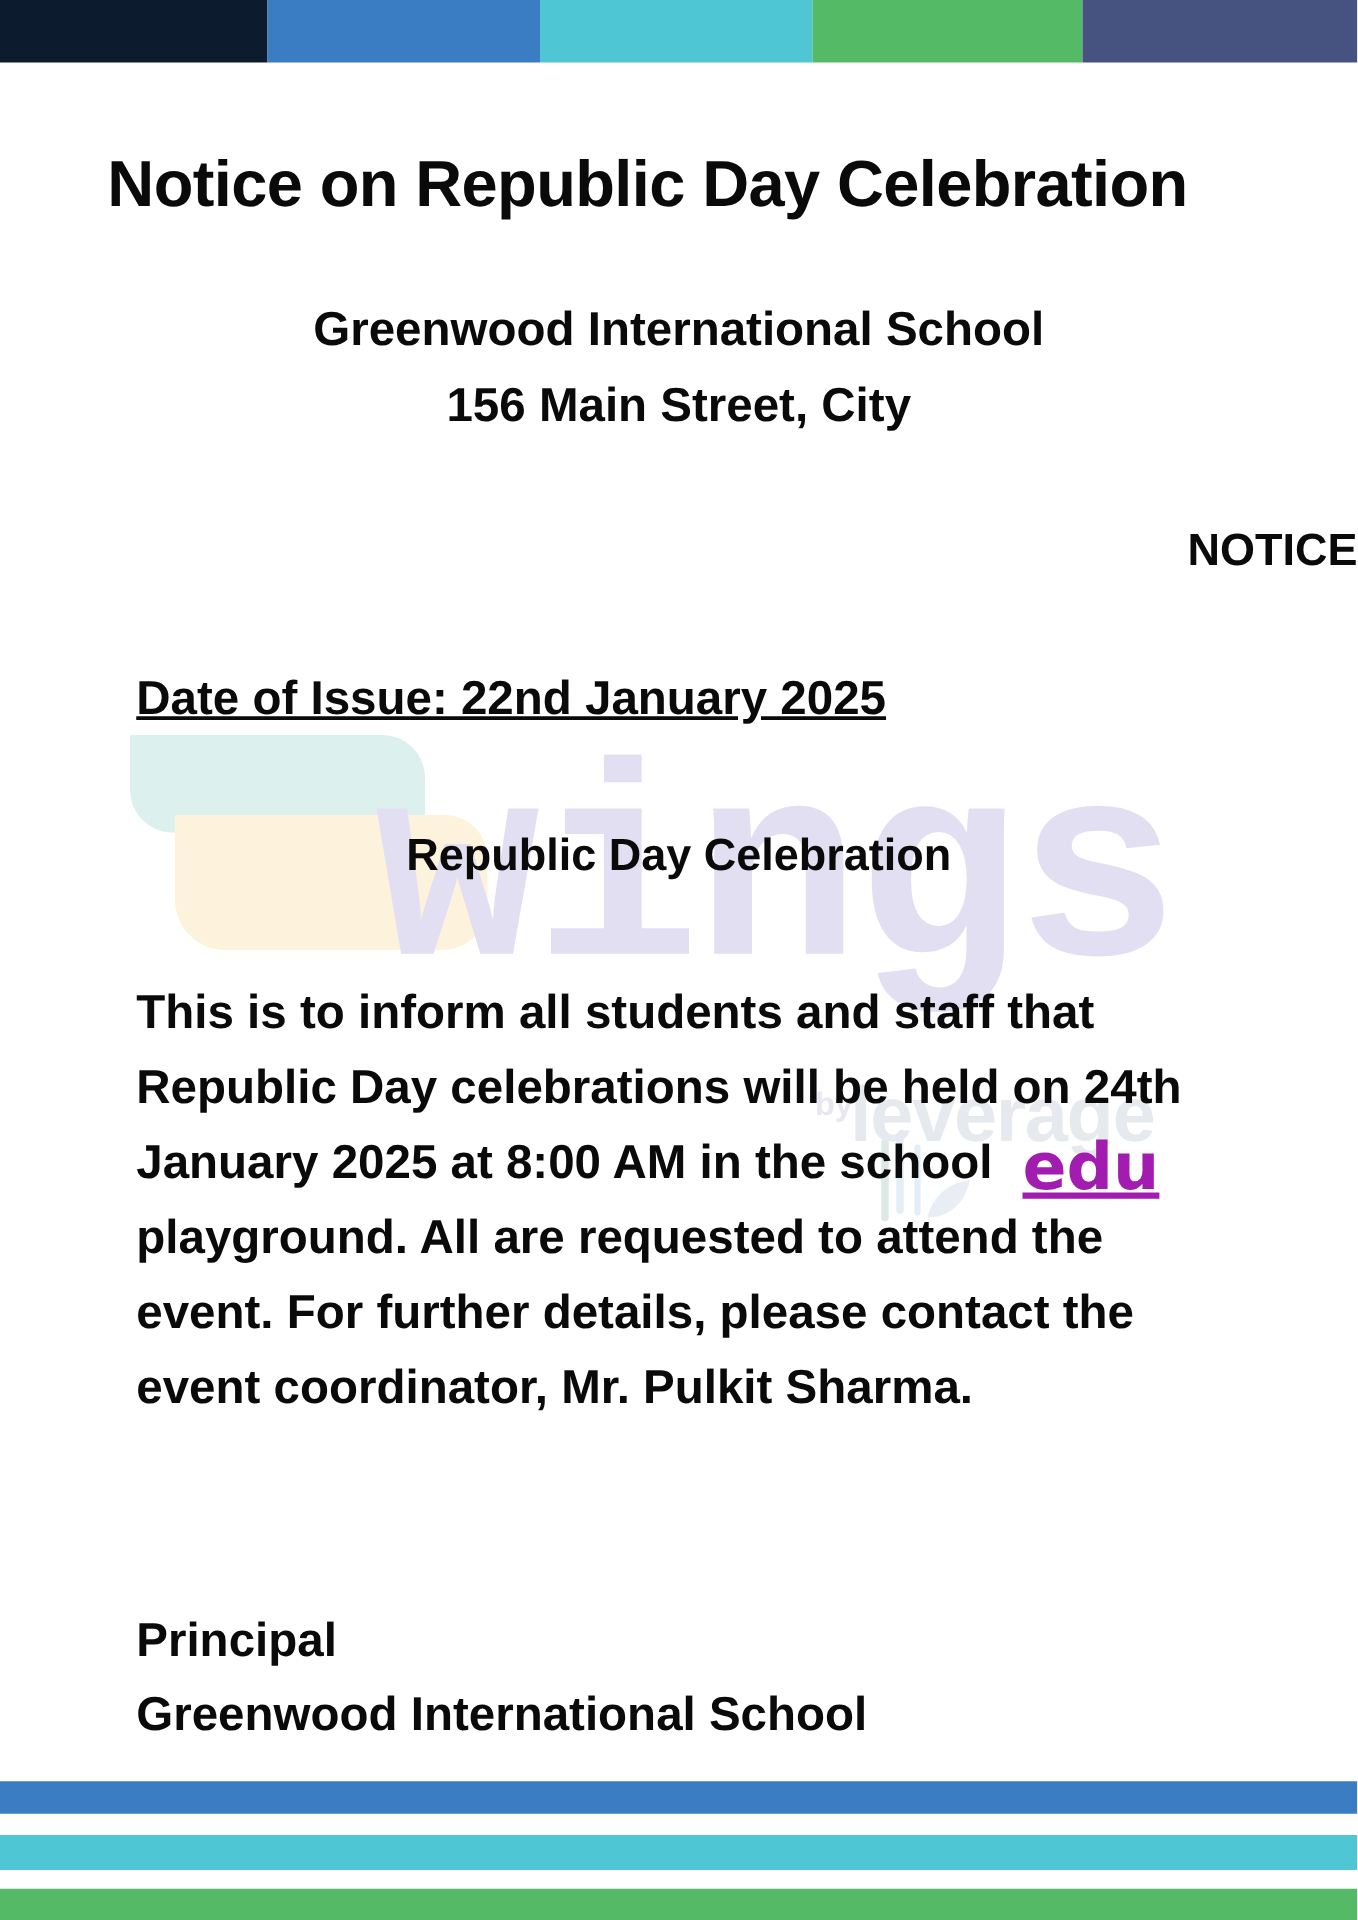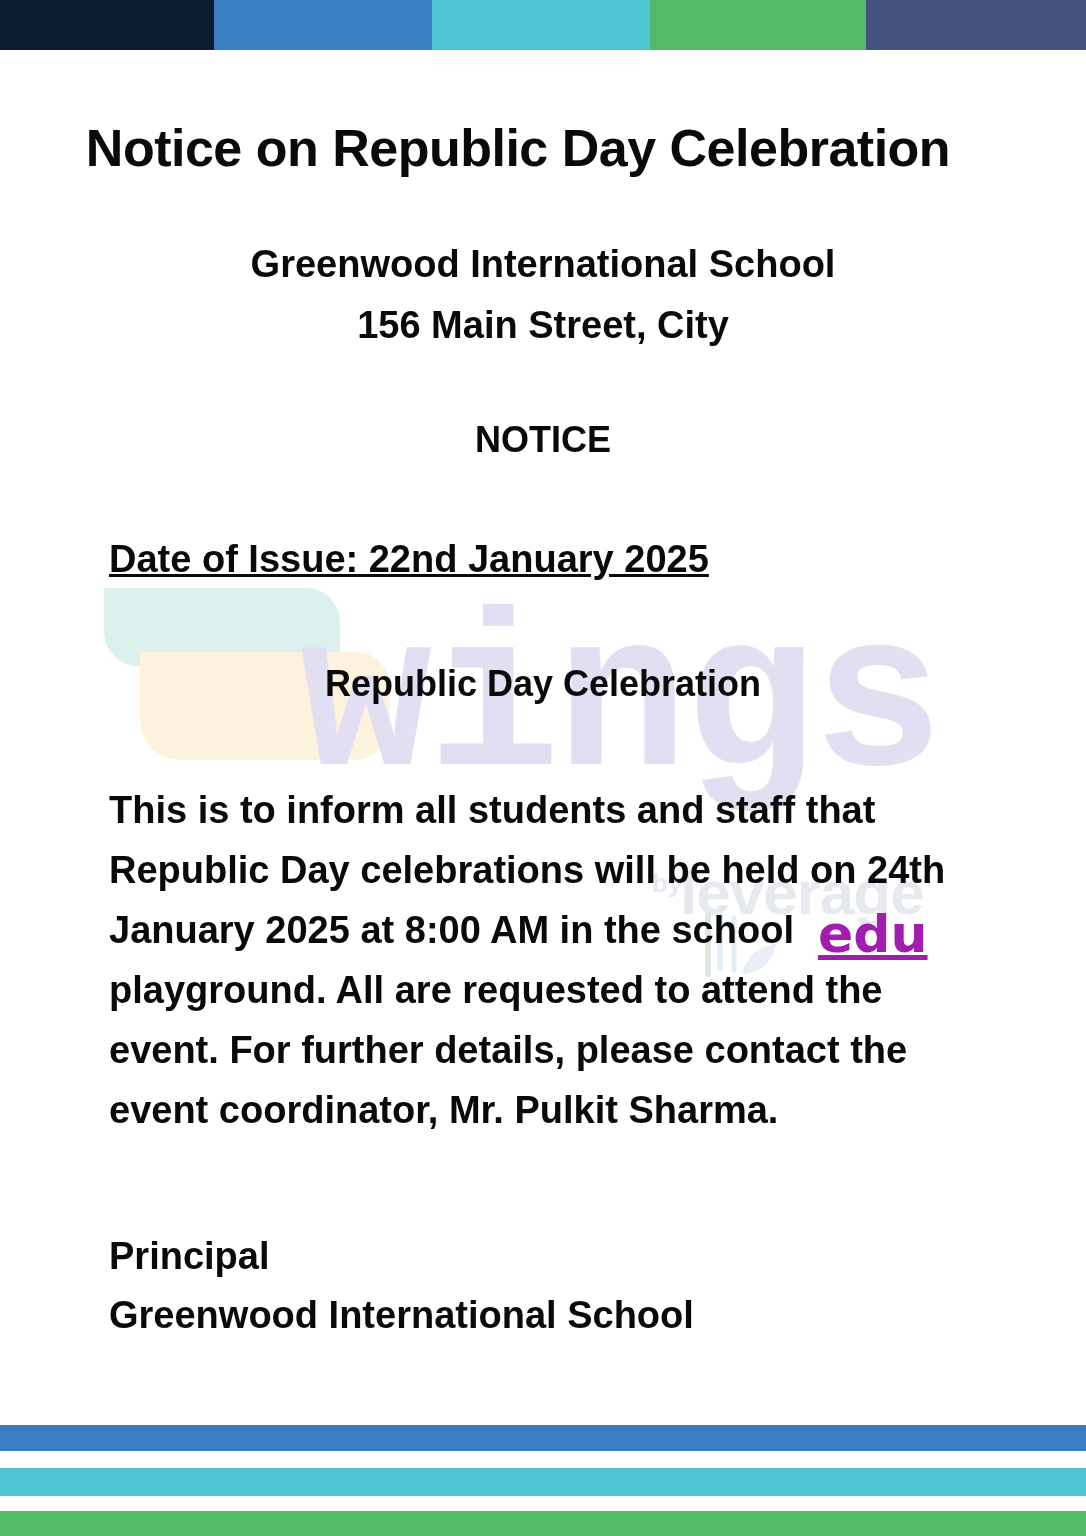--- a/index.html
+++ b/index.html
@@ -157,21 +157,21 @@
     text-align: center;
     font-size: 38px;
     font-weight: 700;
     line-height: 1.6;
   }
   .notice-heading {
     position: absolute;
     left: 0;
     top: 419px;
     width: 1086px;
-    text-align: center;
+    text-align: right;
     font-size: 36px;
     font-weight: 700;
   }
   .date-line {
     position: absolute;
     left: 109px;
     top: 538px;
     font-size: 38px;
     font-weight: 700;
     text-decoration: underline;
@@ -190,21 +190,21 @@
     left: 109px;
     top: 780px;
     width: 880px;
     font-size: 38px;
     font-weight: 700;
     line-height: 1.58;
   }
   .sign-block {
     position: absolute;
     left: 109px;
-    top: 1227px;
+    top: 1284px;
     font-size: 38px;
     font-weight: 700;
     line-height: 1.56;
   }
 </style>
 </head>
 <body>
 
 <div class="page">
 

